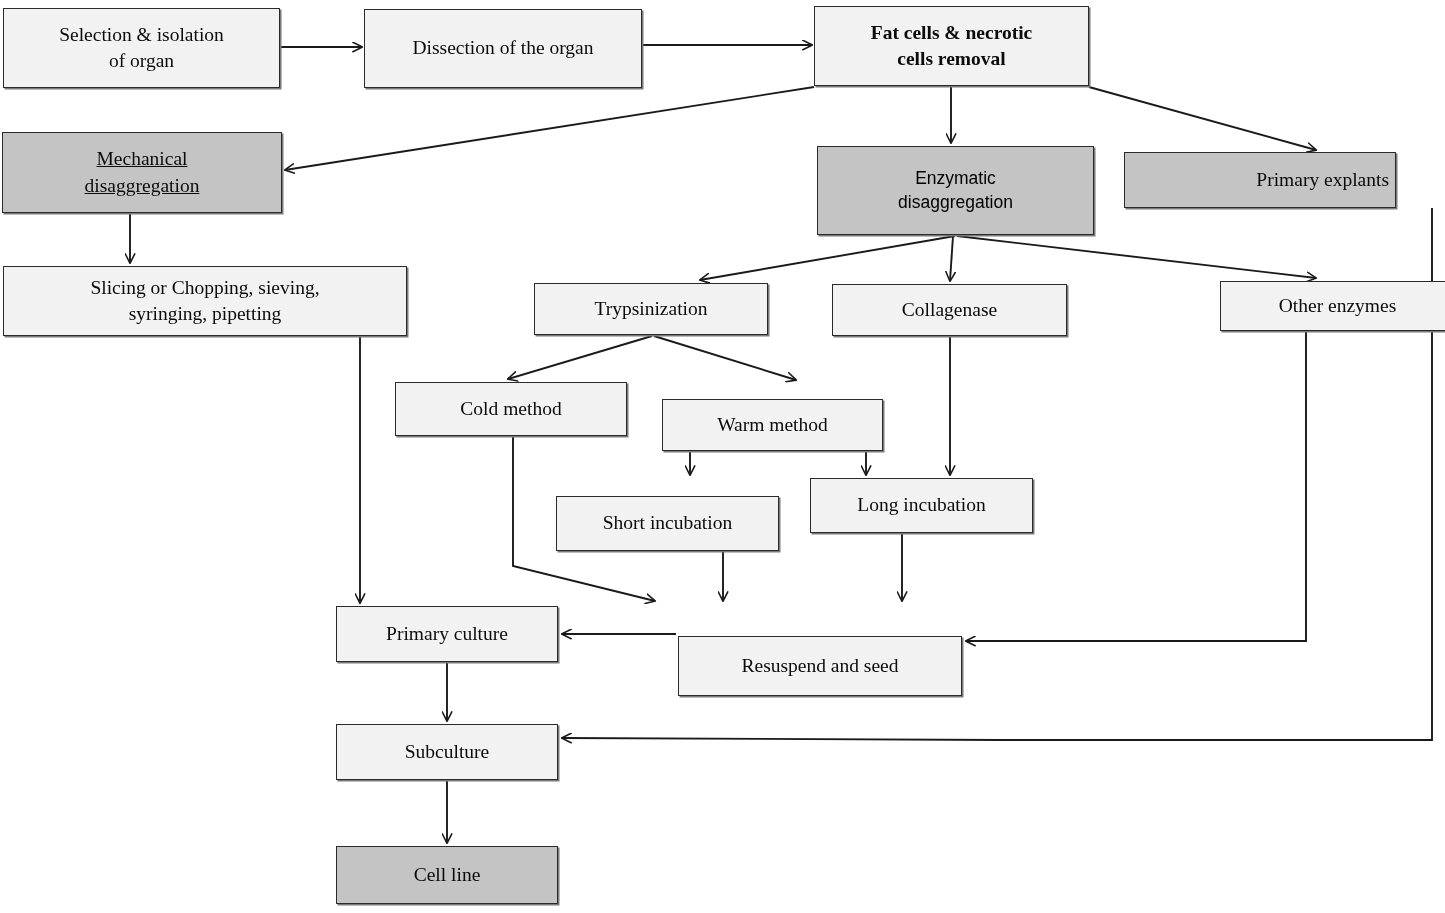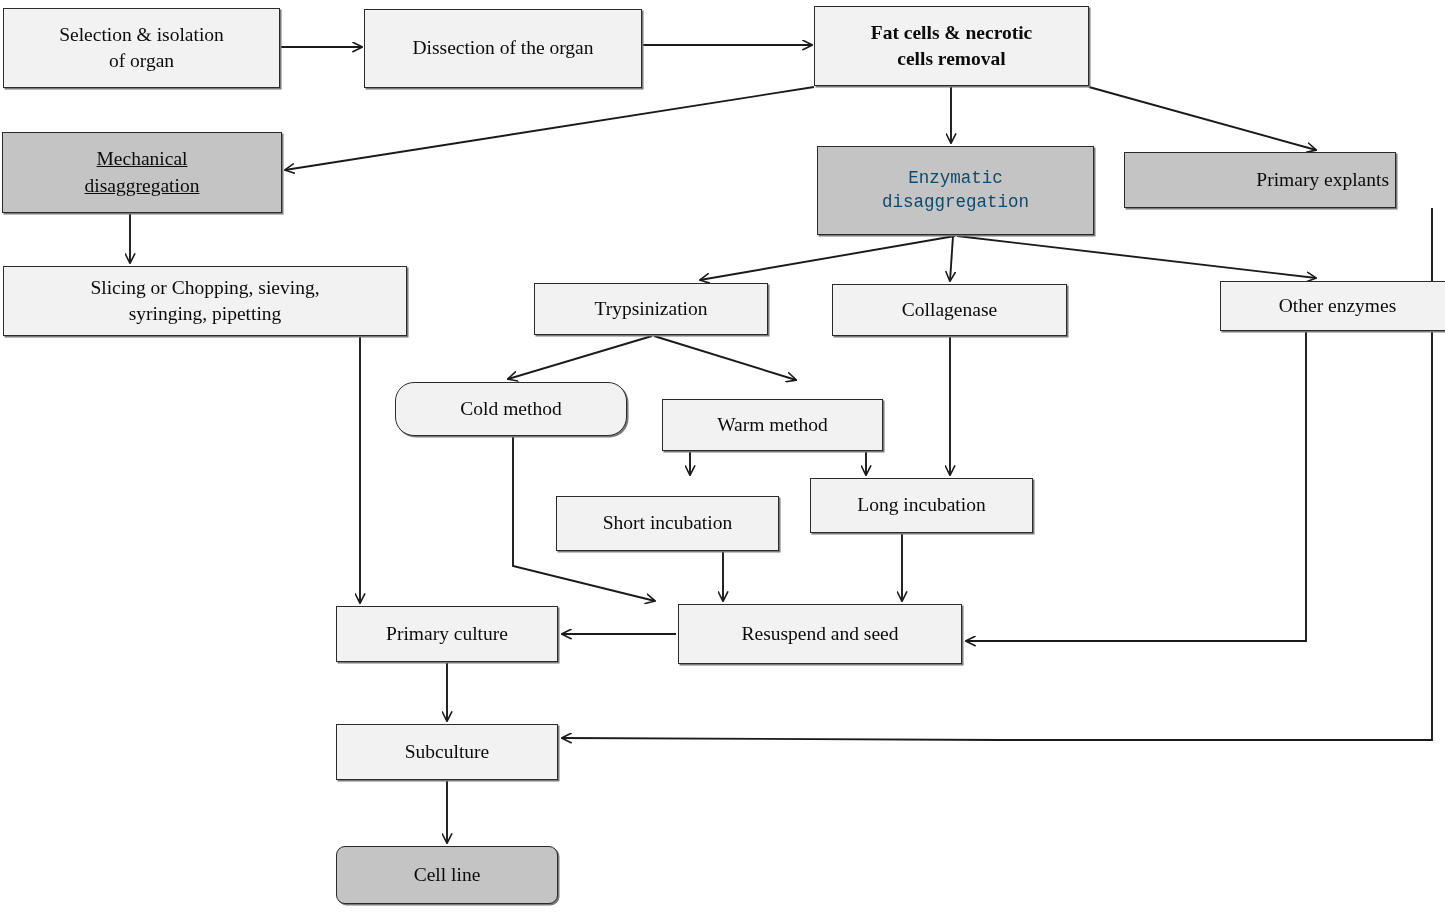--- a/index.html
+++ b/index.html
@@ -44,23 +44,23 @@
     background: #f2f2f2;
   }
   .node.gray {
     background: #c4c4c4;
   }
   .node .lbl {
     display: block;
     white-space: pre-line;
   }
   .node.softfont .lbl {
-    font-family: Liberation Mono, monospace;
+    font-family: Liberation Sans, sans-serif;
     font-size: 17.5px;
-    color: #0c4a6e;
+    color: #000000;
   }
 </style>
 </head>
 <body>
 
 <div id="canvas">
 
   <svg id="edge-layer" viewBox="0 0 1445 913" xmlns="http://www.w3.org/2000/svg">
     <defs>
       <marker id="ah" viewBox="0 0 12 12" refX="10.5" refY="6" markerWidth="11" markerHeight="11" orient="auto-start-reverse" markerUnits="userSpaceOnUse">
@@ -146,39 +146,39 @@
       </div>
       <div class="node light" style="left: 534px; top: 283px; width: 234px; height: 52px;">
         <span class="lbl">Trypsinization</span>
       </div>
       <div class="node light" style="left: 832px; top: 284px; width: 235px; height: 52px;">
         <span class="lbl">Collagenase</span>
       </div>
       <div class="node light" style="left: 1188px; top: 281px; width: 235px; height: 50px; margin-left: 32px;">
         <span class="lbl">Other enzymes</span>
       </div>
-      <div class="node light" style="left: 395px; top: 382px; width: 232px; height: 54px; border-radius: 19px;">
+      <div class="node light" style="left: 395px; top: 382px; width: 232px; height: 54px;">
         <span class="lbl">Cold method</span>
       </div>
       <div class="node light" style="left: 662px; top: 399px; width: 221px; height: 52px;">
         <span class="lbl">Warm method</span>
       </div>
       <div class="node light" style="left: 556px; top: 496px; width: 223px; height: 55px;">
         <span class="lbl">Short incubation</span>
       </div>
       <div class="node light" style="left: 810px; top: 478px; width: 223px; height: 55px;">
         <span class="lbl">Long incubation</span>
       </div>
       <div class="node light" style="left: 336px; top: 606px; width: 222px; height: 56px;">
         <span class="lbl">Primary culture</span>
       </div>
-      <div class="node light" style="left: 678px; top: 604px; width: 284px; height: 60px;">
+      <div class="node light" style="left: 678px; top: 636px; width: 284px; height: 60px;">
         <span class="lbl">Resuspend and seed</span>
       </div>
       <div class="node light" style="left: 336px; top: 724px; width: 222px; height: 56px;">
         <span class="lbl">Subculture</span>
       </div>
-      <div class="node gray" style="left: 336px; top: 846px; width: 222px; height: 58px; border-radius: 9px;">
+      <div class="node gray" style="left: 336px; top: 846px; width: 222px; height: 58px;">
         <span class="lbl">Cell line</span>
       </div>
     </div>
 
 </div>
 
 </body></html>

